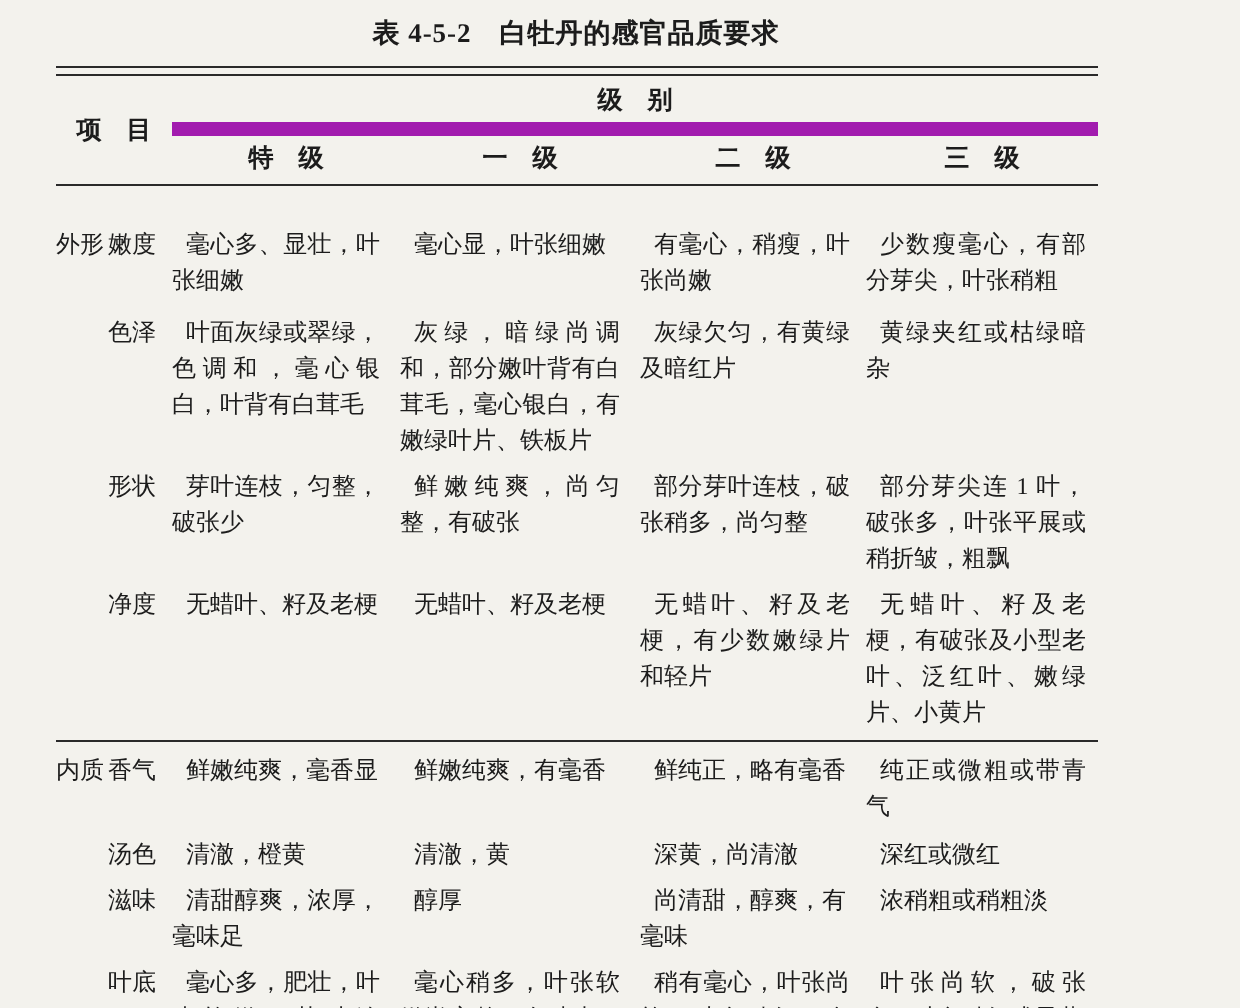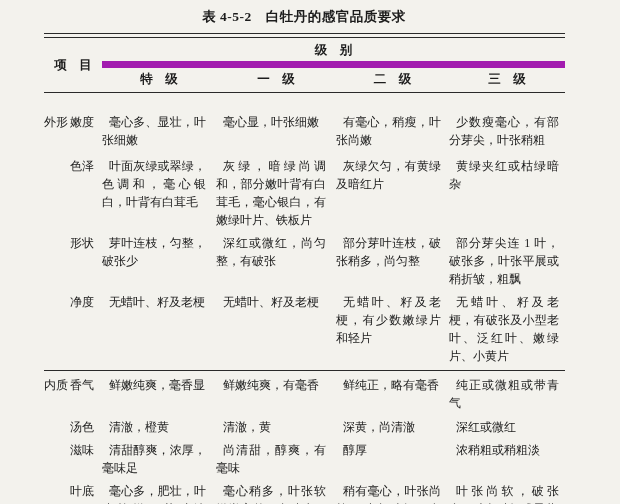--- a/index.html
+++ b/index.html
@@ -3,21 +3,21 @@
 <meta charset="utf-8">
 <style>
   html,body{margin:0;padding:0;}
   body{
     width:620px;height:504px;overflow:hidden;
     background:#f3f2ed;
     font-family:"Liberation Serif","DejaVu Serif",serif;
     color:#1c1c1c;
     -webkit-font-smoothing:antialiased;
   }
-  .page{width:620px;height:504px;box-sizing:border-box;padding:8px 0 0 44px;overflow:hidden;}
+  .page{width:620px;height:504px;box-sizing:border-box;padding:8px 0 0 28px;overflow:hidden;}
   .title{
     width:520px;text-align:center;font-size:13.5px;font-weight:bold;
     letter-spacing:.5px;margin-bottom:7px;
   }
   .table{width:521px;}
   .rule-double{height:3px;border-top:1.6px solid #2a2a2a;border-bottom:1px solid #2a2a2a;}
   .rule-thick{border-top:1.8px solid #2a2a2a;}
   .rule-thin{border-top:1px solid #2a2a2a;margin:2px 0 5px 0;}
   .header{display:flex;align-items:stretch;}
   .h-item{
@@ -93,21 +93,21 @@
         <div class="cell mh-sz">叶面灰绿或翠绿，色调和，毫心银白，叶背有白茸毛</div>
         <div class="cell mh-sz">灰绿，暗绿尚调和，部分嫩叶背有白茸毛，毫心银白，有嫩绿叶片、铁板片</div>
         <div class="cell c2 mh-sz">灰绿欠匀，有黄绿及暗红片</div>
         <div class="cell c3 mh-sz">黄绿夹红或枯绿暗杂</div>
       </div>
 
       <div class="row">
         <div class="cat"></div>
         <div class="item">形状</div>
         <div class="cell mh-xz">芽叶连枝，匀整，破张少</div>
-        <div class="cell mh-xz">深红或微红，尚匀整，有破张</div>
+        <div class="cell mh-xz">鲜嫩纯爽，尚匀整，有破张</div>
         <div class="cell c2 mh-xz">部分芽叶连枝，破张稍多，尚匀整</div>
         <div class="cell c3 mh-xz">部分芽尖连 1 叶，破张多，叶张平展或稍折皱，粗飘</div>
       </div>
 
       <div class="row">
         <div class="cat"></div>
         <div class="item">净度</div>
         <div class="cell mh-jd">无蜡叶、籽及老梗</div>
         <div class="cell mh-jd">无蜡叶、籽及老梗</div>
         <div class="cell c2 mh-jd">无蜡叶、籽及老梗，有少数嫩绿片和轻片</div>
@@ -131,22 +131,22 @@
         <div class="cell mh-ts">清澈，橙黄</div>
         <div class="cell mh-ts">清澈，黄</div>
         <div class="cell c2 mh-ts">深黄，尚清澈</div>
         <div class="cell c3 mh-ts">深红或微红</div>
       </div>
 
       <div class="row">
         <div class="cat"></div>
         <div class="item">滋味</div>
         <div class="cell mh-zw">清甜醇爽，浓厚，毫味足</div>
+        <div class="cell c2 mh-zw">醇厚</div>
         <div class="cell mh-zw">尚清甜，醇爽，有毫味</div>
-        <div class="cell c2 mh-zw">醇厚</div>
         <div class="cell c3 mh-zw">浓稍粗或稍粗淡</div>
       </div>
 
       <div class="row">
         <div class="cat"></div>
         <div class="item">叶底</div>
         <div class="cell">毫心多，肥壮，叶张软嫩，芽叶连枝，叶张完整、色黄绿，叶梗叶脉微红明亮</div>
         <div class="cell">毫心稍多，叶张软嫩尚完整，有破张，叶张微红，尚明亮</div>
         <div class="cell c2">稍有毫心，叶张尚软，叶色稍红，有破张</div>
         <div class="cell c3">叶张尚软，破张多，叶色稍红或显黄</div>

